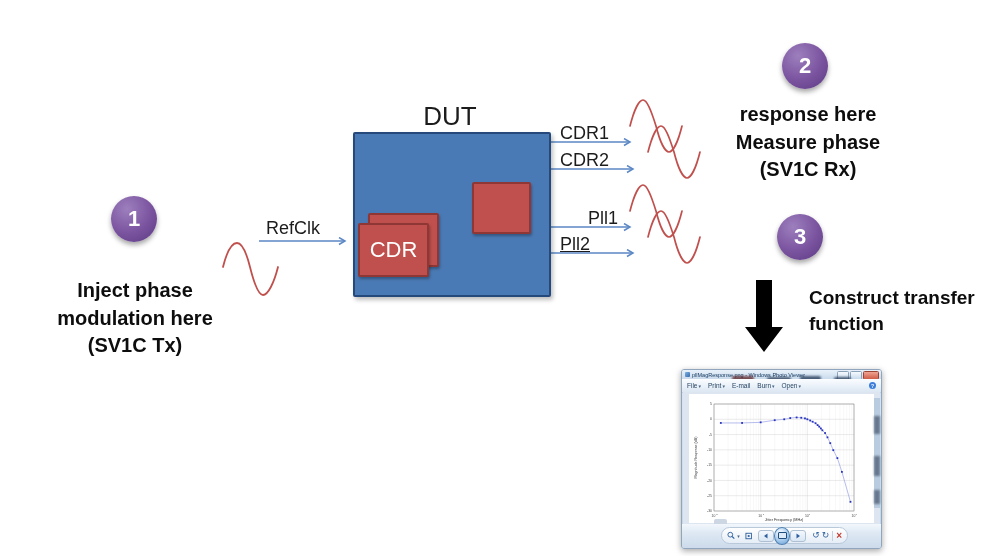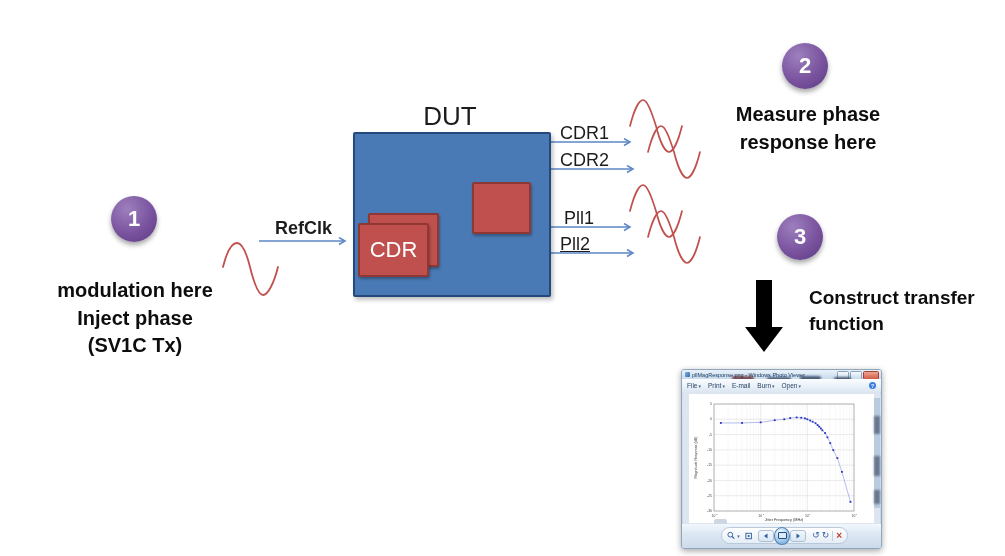--- a/index.html
+++ b/index.html
@@ -103,45 +103,46 @@
     <path fill="none" stroke="#c0504d" stroke-width="1.7" stroke-linecap="round" d="M648,237 C652,221 657,211 661,211 C665,211 669,221 674,237 C678,253 683,263 687,263 C691,263 696,253 700,237"></path>
 
     <polygon fill="#000000" points="756,280 772,280 772,327 783,327 764,352 745,327 756,327"></polygon>
   </svg>
 
   <div class="badge" style="left:111px;top:196px;">1</div>
   <div class="badge" style="left:782px;top:43px;">2</div>
   <div class="badge" style="left:777px;top:214px;">3</div>
 
   <div class="step-text" style="left:25px;top:277px;width:220px;">
+    <div>Inject phase</div>
     <div>modulation here</div>
-    <div>Inject phase</div>
     <div>(SV1C Tx)</div>
   </div>
   <div class="step-text" style="left:698px;top:101px;width:220px;">
+    <div>response here</div>
     <div>Measure phase</div>
-    <div>response here</div>
+    <div>(SV1C Rx)</div>
   </div>
   <div class="step-text left-align" style="left:809px;top:285px;width:200px;">
     <div>Construct transfer</div>
     <div>function</div>
   </div>
 
   <div class="dut-label">DUT</div>
   <div class="dut-box"></div>
   <div class="redbox" style="left:368px;top:213px;width:67px;height:50px;"></div>
   <div class="redbox" style="left:358px;top:223px;width:67px;height:50px;">
     <span>CDR</span>
   </div>
   <div class="redbox" style="left:472px;top:182px;width:55px;height:48px;"></div>
 
-  <div class="plain-label" style="left:252px;top:218px;width:80px;text-align:right;font-weight:bold;">RefClk</div>
+  <div class="plain-label" style="left:266px;top:218px;width:80px;text-align:left;">RefClk</div>
   <div class="plain-label" style="left:560px;top:123px;">CDR1</div>
   <div class="plain-label" style="left:560px;top:150px;text-align:right;">CDR2</div>
-  <div class="plain-label" style="left:564px;top:208px;">Pll1</div>
+  <div class="plain-label" style="left:588px;top:208px;">Pll1</div>
   <div class="plain-label" style="left:560px;top:234px;text-decoration:underline;">Pll2</div>
 
   <div class="pv-window">
     <div class="pv-titlebar">
       <div class="pv-appicon"></div>
       <span class="pv-title">pllMagResponse.png - Windows Photo Viewer</span>
       <div class="pv-winbtns">
         <div class="pv-winbtn"></div>
         <div class="pv-winbtn"></div>
         <div class="pv-winbtn close"></div>

